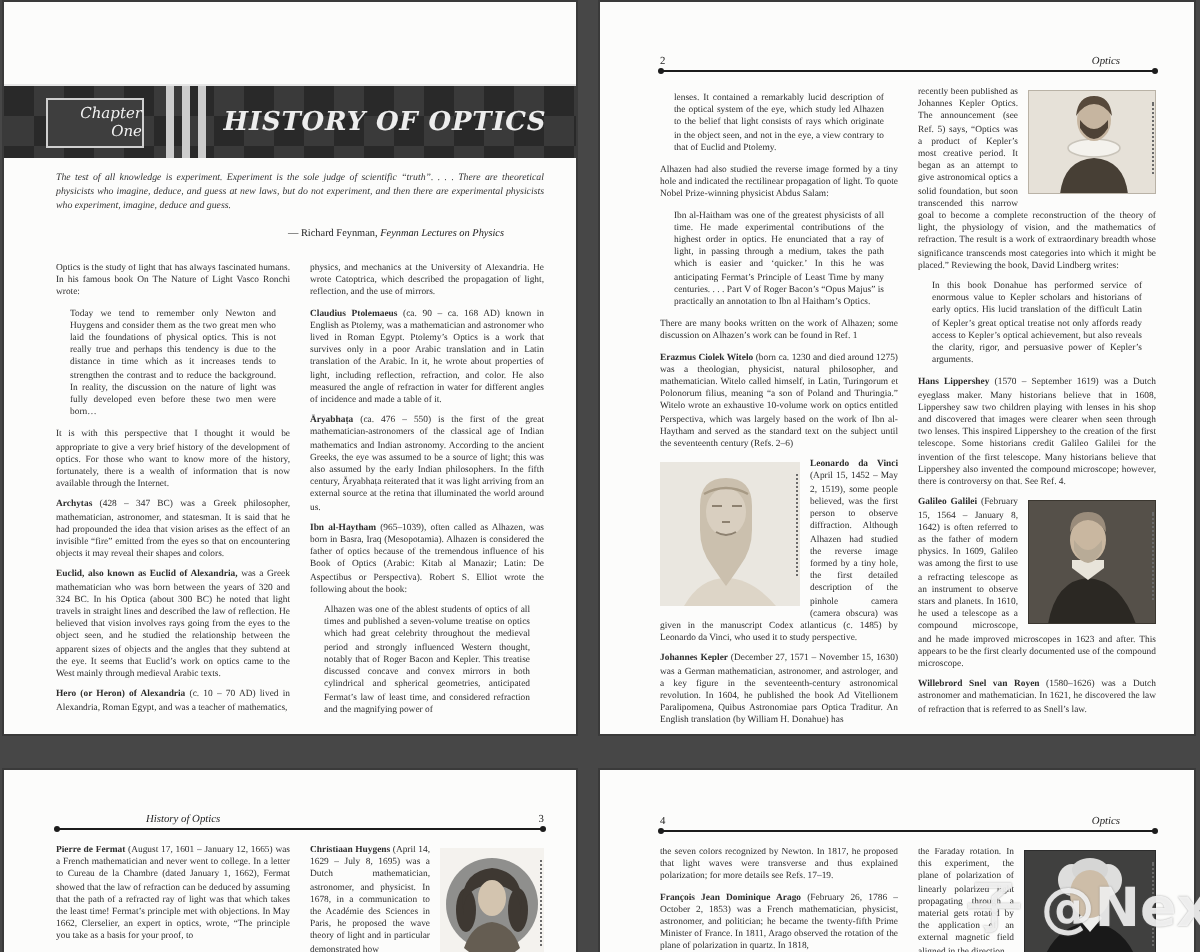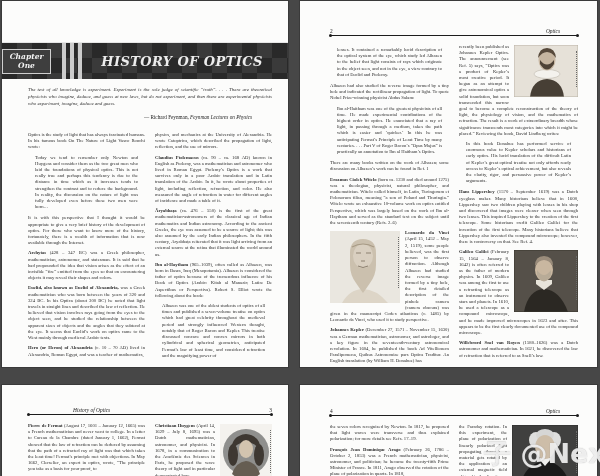--- a/index.html
+++ b/index.html
@@ -10,23 +10,23 @@
   #page2{left:300px;top:1px;width:297px;height:366px;}
   #page3{left:2px;top:385px;width:286px;height:366px;}
   #page4{left:300px;top:385px;width:297px;height:366px;}
 
   
   .chapter-band{position:absolute;left:0;top:41px;width:100%;height:36px;
     background-color:#2c2c2c;
     background-image:conic-gradient(#3a3a3a 25%,#292929 0 50%,#3a3a3a 0 75%,#292929 0);
     background-size:30px 30px;border-top:1px solid #e6e6e6;
     display:flex;align-items:center;}
-  .chapter-box{width:47px;padding:2px 0 3px;background:#3e3e3e;
-    border:1px solid #cfcfcf;color:#f3f3f3;font-style:italic;font-weight:bold;
-    text-align:center;font-size:7.5px;line-height:1.2;font-family:"DejaVu Serif",serif;}
+  .chapter-box{margin-left:21px;width:47px;padding:2px 0 3px;background:#3e3e3e;
+    border:1px solid #cfcfcf;color:#f3f3f3;font-style:italic;font-weight:normal;
+    text-align:right;font-size:7.5px;line-height:1.2;font-family:"DejaVu Serif",serif;}
   .stripes{display:flex;gap:4px;margin-left:11px;height:100%;}
   .stripe{width:4px;background:#cccccc;}
   .band-title{flex:1;text-align:center;color:#ededed;font-style:italic;font-weight:bold;
     font-size:13px;letter-spacing:.4px;padding-right:6px;font-family:"DejaVu Serif",serif;}
 
   .content{position:relative;}
   #page1 .content{padding:85px 16px 0 26px;}
   #page2 .content{padding:27px 19px 0 30px;}
   #page3 .content{padding:22px 16px 0 26px;}
   #page4 .content{padding:23px 19px 0 30px;}

